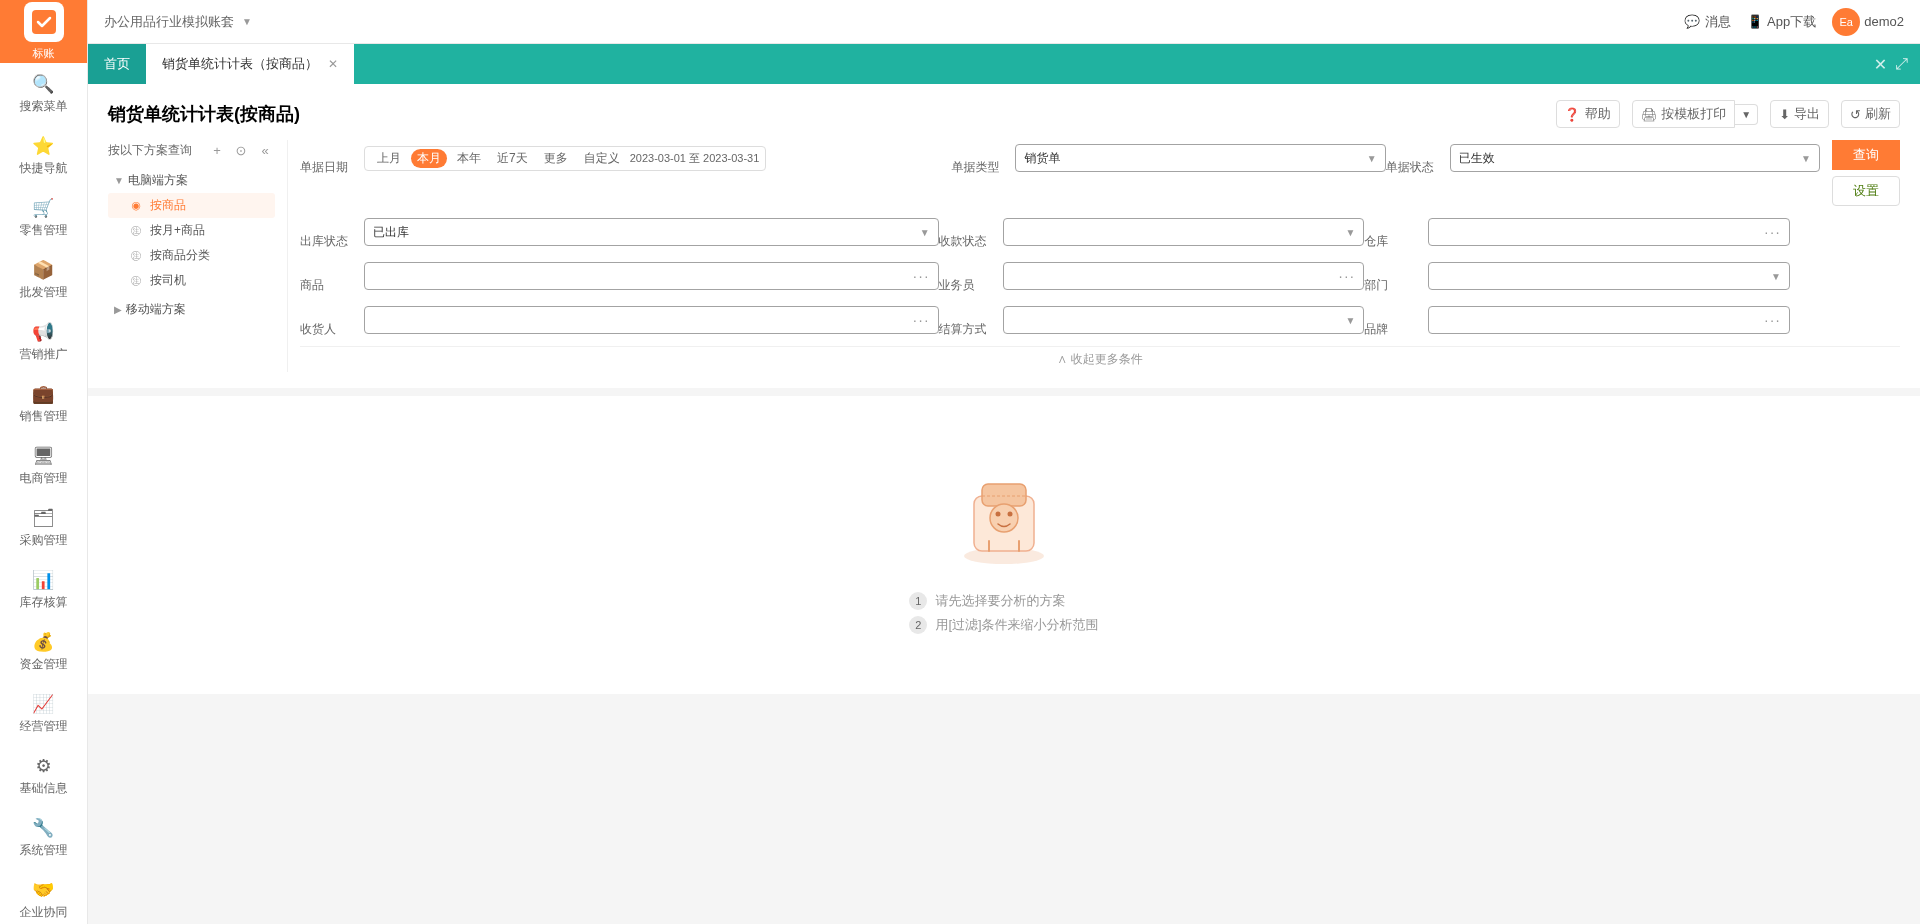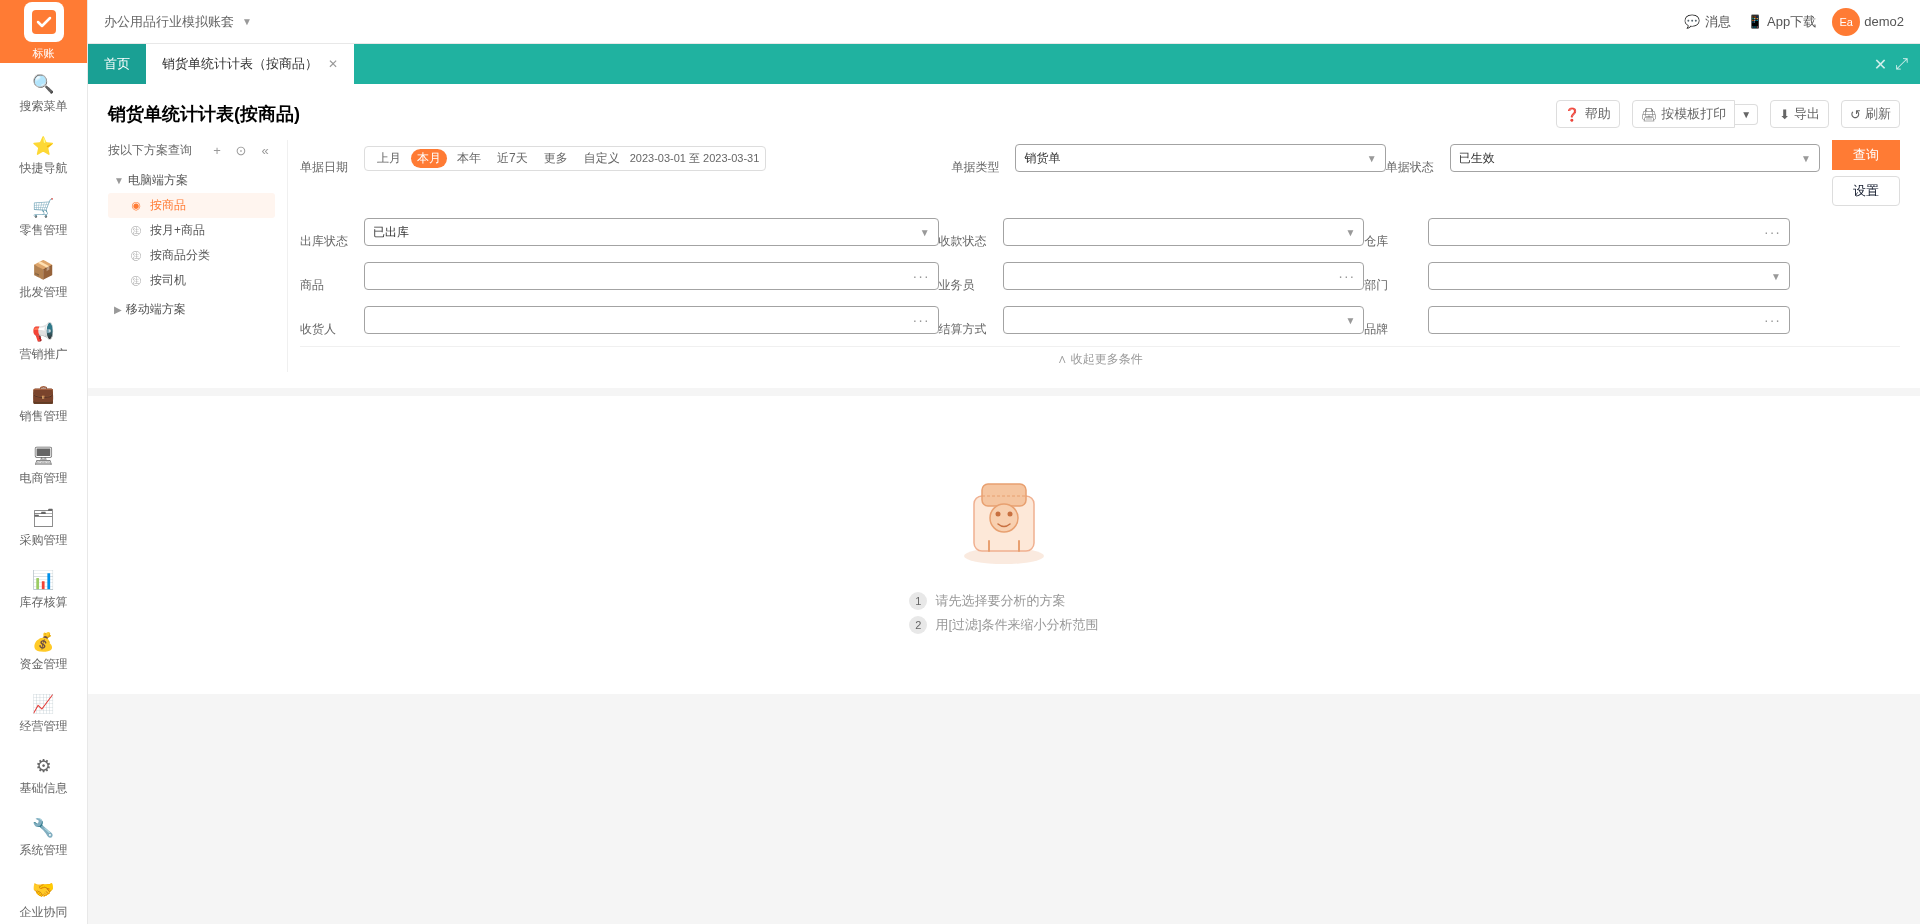--- a/index.html
+++ b/index.html
@@ -238,21 +238,21 @@
 
     
     .query-btn-group {
       display: flex; flex-direction: column; gap: 6px; padding-left: 12px;
     }
     .btn-query {
       background: #ff7b34; color: #fff; border: none; border-radius: 0;
       padding: 6px 20px; cursor: pointer; font-size: 13px; white-space: nowrap;
     }
     .btn-setting {
-      background: #fff; color: #0f172a; border: 1px solid #ddd; border-radius: 4px;
+      background: #fff; color: #4d7c0f; border: 1px solid #ddd; border-radius: 4px;
       padding: 5px 20px; cursor: pointer; font-size: 13px; white-space: nowrap;
     }
 
     
     .empty-state {
       display: flex; flex-direction: column; align-items: center; justify-content: center;
       padding: 60px 20px;
       background: #fff; margin-top: 8px;
     }
     .empty-illustration {

